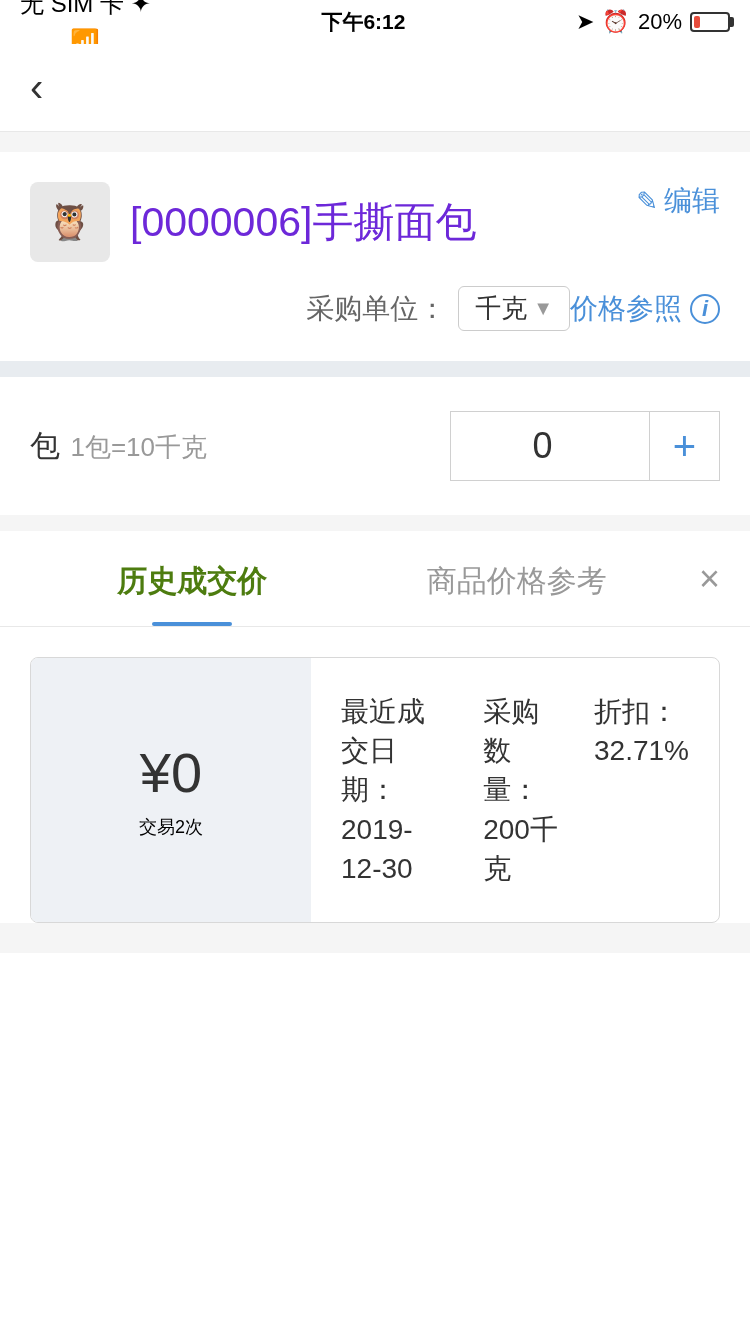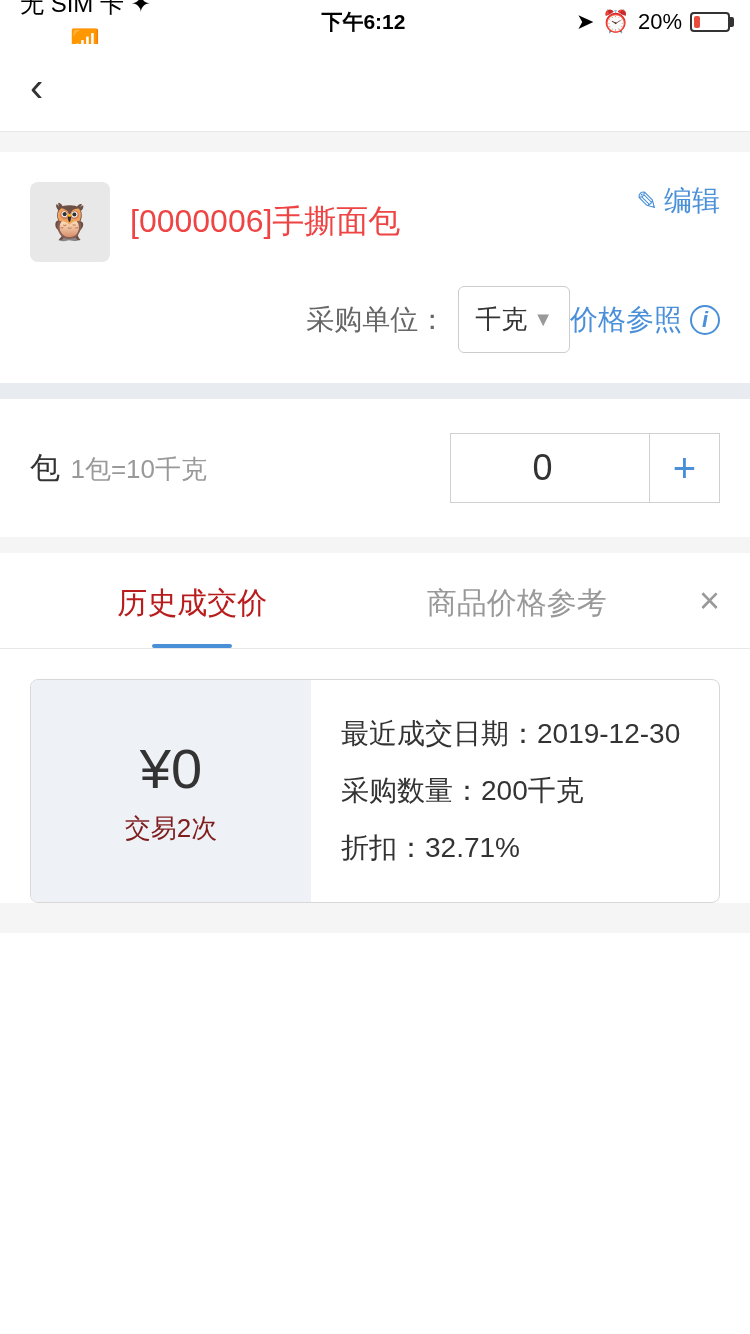--- a/index.html
+++ b/index.html
@@ -92,23 +92,23 @@
       display: flex;
       align-items: center;
       justify-content: center;
       flex-shrink: 0;
     }
     .thumb-icon {
       color: #999;
       font-size: 36px;
     }
     .product-name {
-      font-size: 32px;
+      font-size: 41px;
       font-weight: 500;
-      color: #ef4444;
+      color: #6d28d9;
     }
     .edit-btn {
       display: flex;
       align-items: center;
       gap: 6px;
       color: #4a90d9;
       font-size: 28px;
       cursor: pointer;
       white-space: nowrap;
     }
@@ -122,21 +122,21 @@
     .unit-row {
       display: flex;
       align-items: center;
       gap: 12px;
       font-size: 28px;
       color: #666;
     }
     .unit-select {
       border: 1px solid #ccc;
       border-radius: 6px;
-      padding: 15px 16px;
+      padding: 4px 16px;
       font-size: 26px;
       color: #333;
       background: #fff;
       display: flex;
       align-items: center;
       gap: 6px;
       cursor: pointer;
     }
     .select-arrow { font-size: 20px; color: #999; }
 
@@ -227,22 +227,22 @@
     .tab-item {
       flex: 1;
       text-align: center;
       padding: 30px 0 24px;
       font-size: 30px;
       color: #999;
       cursor: pointer;
       position: relative;
     }
     .tab-item.active {
-      color: #b91c1c;
-      font-weight: 400;
+      color: #4d7c0f;
+      font-weight: 700;
     }
     .tab-item.active::after {
       content: '';
       position: absolute;
       bottom: 0;
       left: 50%;
       transform: translateX(-50%);
       width: 80px;
       height: 4px;
       background: #4a90d9;
@@ -272,30 +272,30 @@
       justify-content: center;
       padding: 40px 20px;
       flex-shrink: 0;
     }
     .price-amount {
       font-size: 56px;
       font-weight: 400;
       color: #333;
     }
     .price-count {
-      font-size: 26px;
-      color: #7f1d1d;
+      font-size: 18px;
+      color: #000000;
       margin-top: 10px;
     }
     .price-right-panel {
       flex: 1;
       padding: 34px 30px;
       display: flex;
-      flex-direction: column;
-      gap: 18px;
+      flex-direction: row;
+      gap: 32px;
     }
     .price-detail-row {
       font-size: 28px;
       color: #333;
       line-height: 1.4;
     }
 
     
     .page-bg {
       min-height: 600px;

